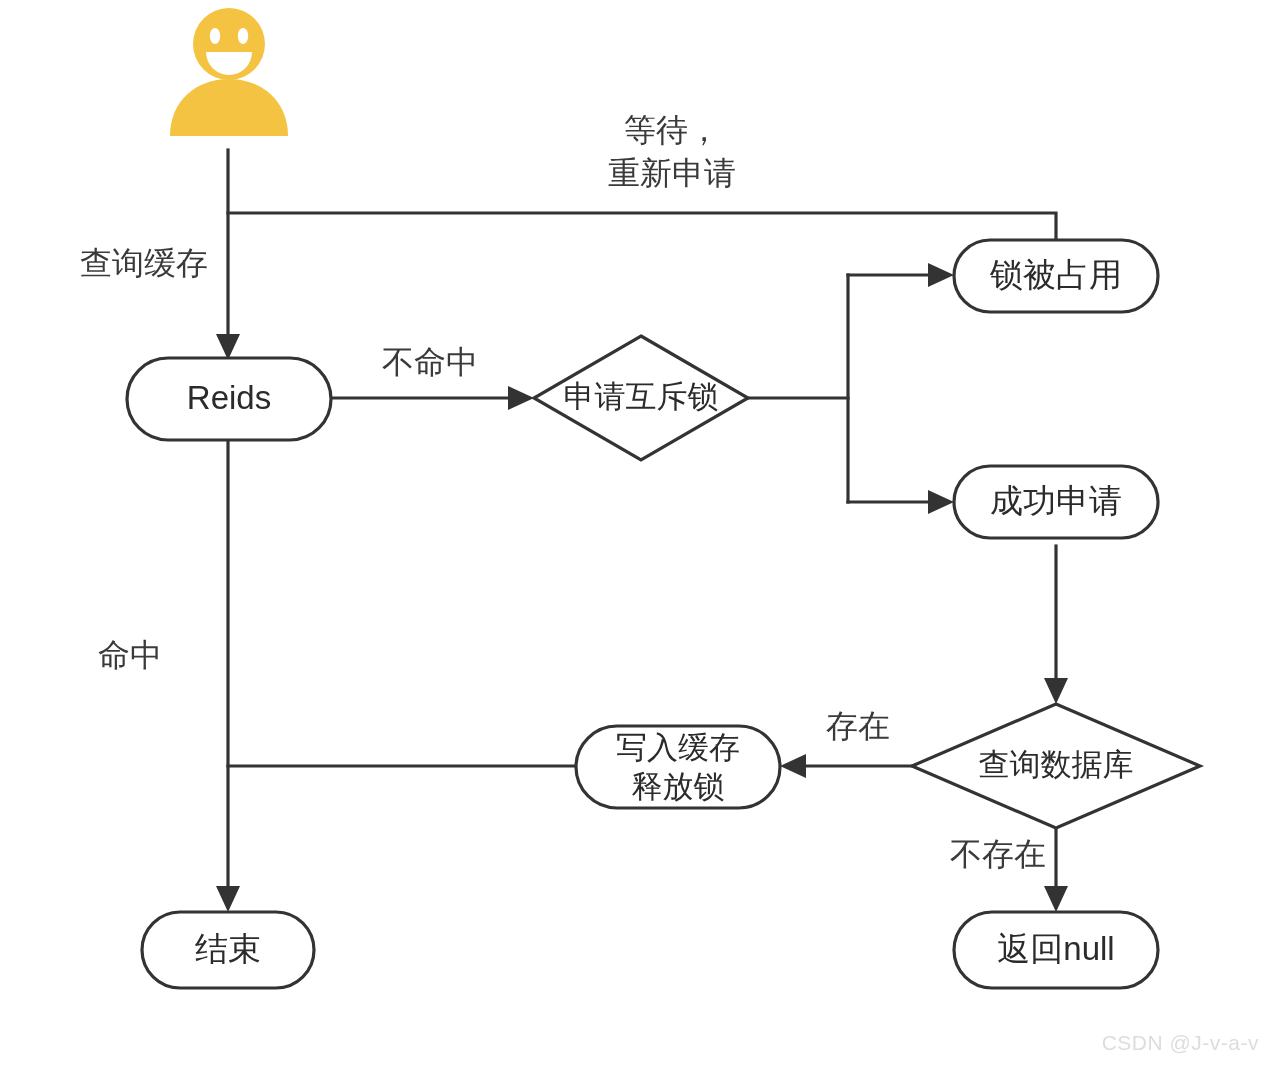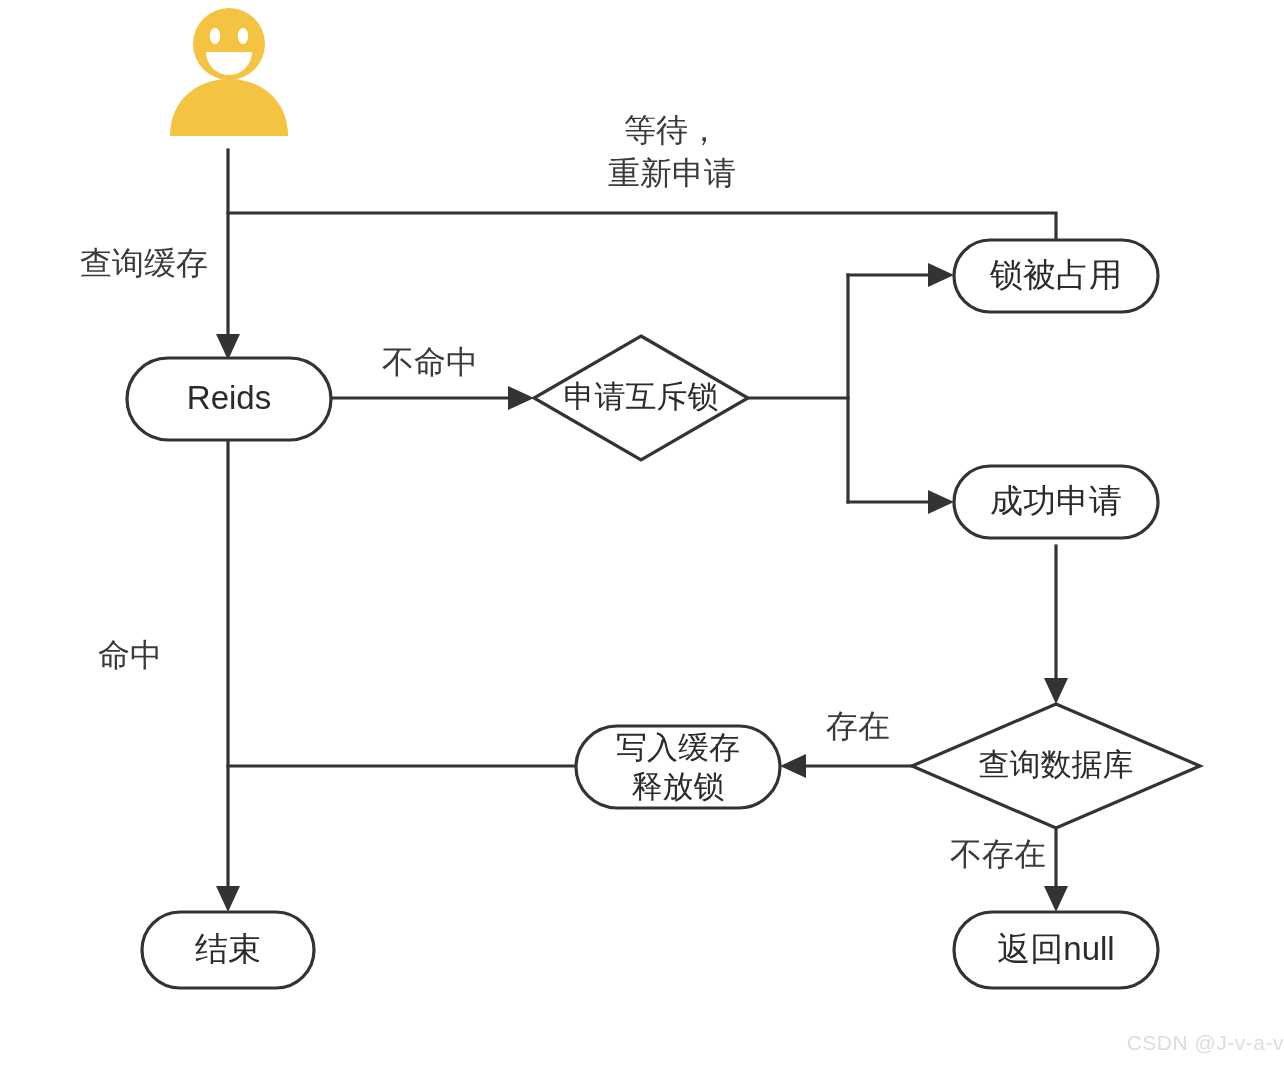--- a/index.html
+++ b/index.html
@@ -62,21 +62,21 @@
   .edge-label {
     font-family: "Liberation Sans", "DejaVu Sans", sans-serif;
     font-size: 32px;
     fill: #3a3a3a;
     dominant-baseline: middle;
   }
   .edge-label.center { text-anchor: middle; }
   .edge-label.end    { text-anchor: end; }
   .watermark {
     position: absolute;
-    right: 0;
+    right: 25px;
     bottom: 14px;
     font-family: "Liberation Sans", "DejaVu Sans", sans-serif;
     font-size: 21px;
     color: #dddddd;
     letter-spacing: 0.5px;
     user-select: none;
   }
   .actor {
     position: absolute;
     left: 166px;

